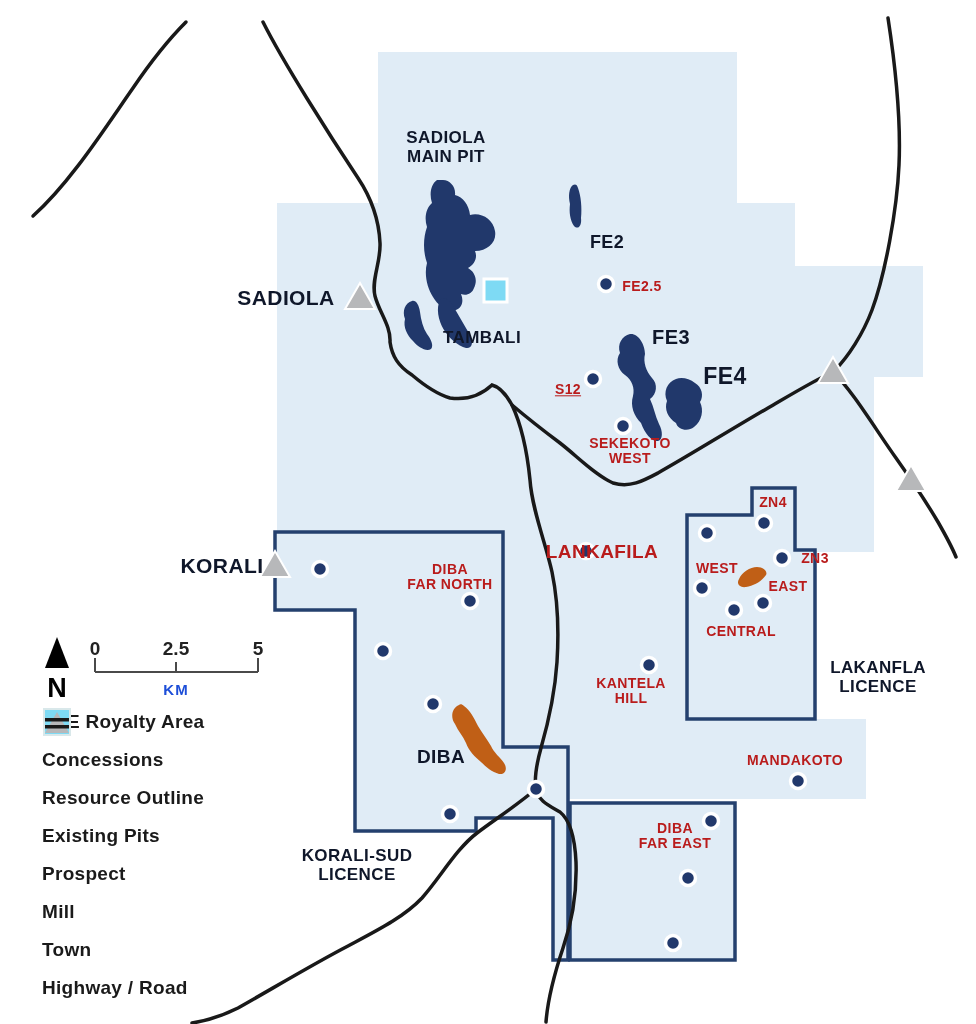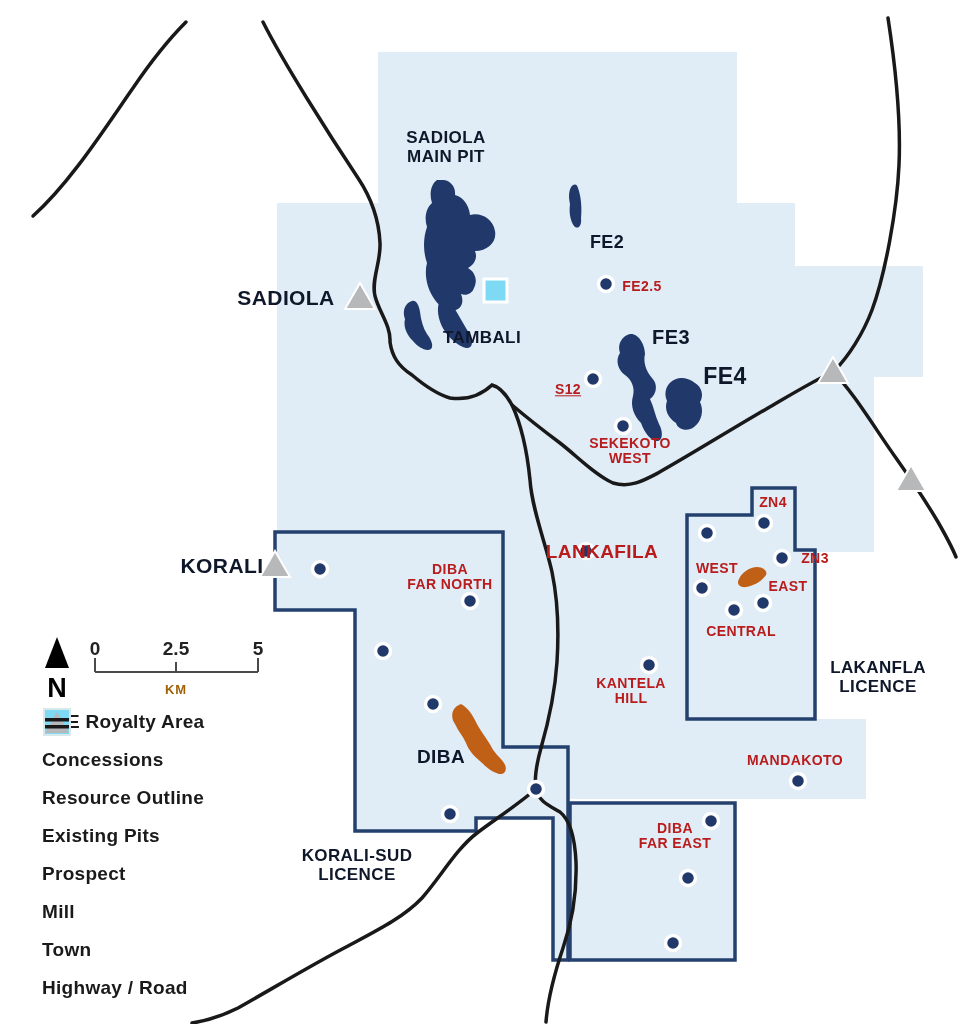--- a/index.html
+++ b/index.html
@@ -11,21 +11,21 @@
              text-align:center;line-height:1.1;letter-spacing:.4px;white-space:nowrap;}
   .lbl-dark{color:#0f172a;}
   .lbl-blue{color:#b91c1c;}
   
   .legend{position:absolute;left:42px;top:707px;display:flex;flex-direction:column;gap:8px;}
   .legend-row{display:flex;align-items:center;gap:14px;height:30px;}
   .legend-row .swatch{width:30px;height:30px;flex:0 0 30px;}
   .legend-row .legend-text{font-size:19px;font-weight:bold;color:#1a1a1a;letter-spacing:.3px;}
   
   .scale-num{position:absolute;transform:translate(-50%,-50%);font-size:19px;font-weight:bold;color:#222;}
-  .scale-unit{position:absolute;transform:translate(-50%,-50%);font-size:13px;font-weight:bold;color:#a16207;letter-spacing:1px;}
+  .scale-unit{position:absolute;transform:translate(-50%,-50%);font-size:15px;font-weight:bold;color:#1d4ed8;letter-spacing:1px;}
   .north-n{position:absolute;transform:translate(-50%,-50%);font-size:27px;font-weight:bold;color:#000;}
 </style>
 </head>
 <body>
 
 <div class="stage">
 
   <svg id="map-svg" width="976" height="1024" viewBox="0 0 976 1024">
 
     <g fill="#e0ecf6">

